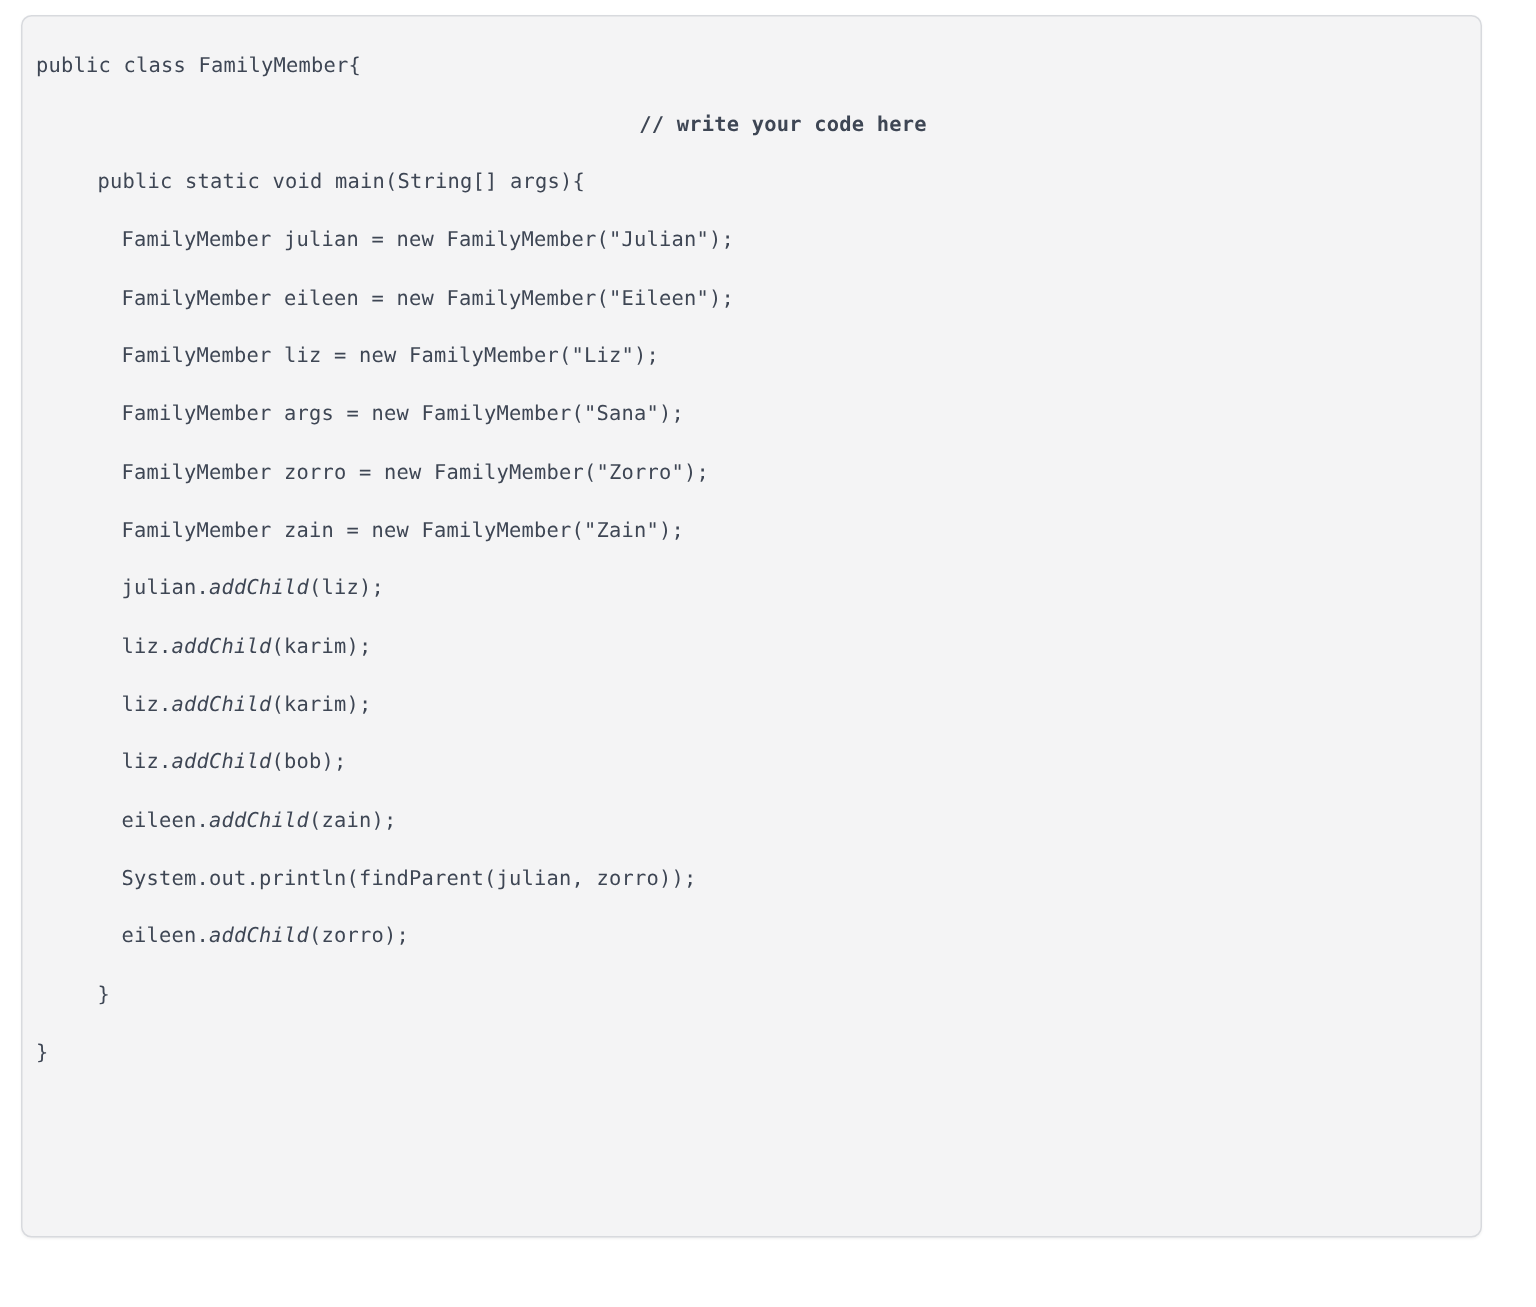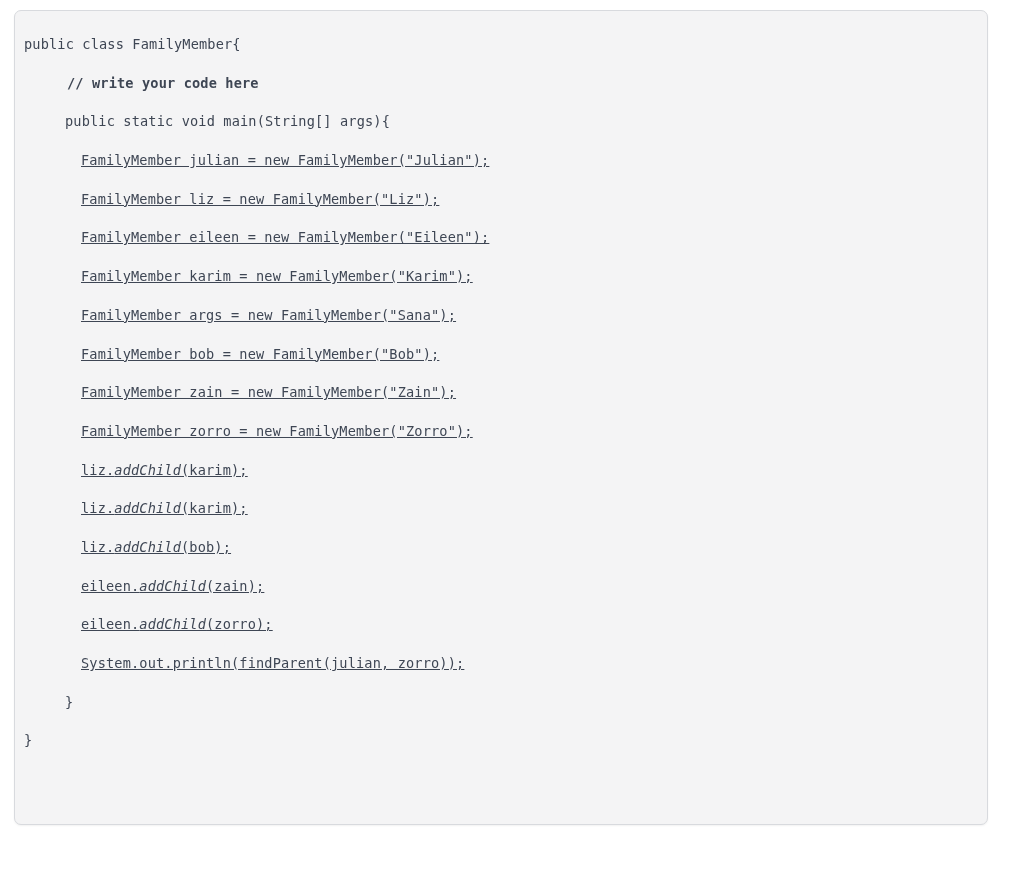--- a/index.html
+++ b/index.html
@@ -53,51 +53,50 @@
     font-size: 13.6px;
     letter-spacing: 0.15px;
     color: #3e4654;
     white-space: pre;
     font-family: "DejaVu Sans Mono", "Liberation Mono", monospace;
   }
 
   
   .ind-0 { padding-left: 0px;  }
   .ind-2 { padding-left: 41px; }
-  .ind-3 { padding-left: 57px; text-decoration: underline; }
+  .ind-3 { padding-left: 57px; }
   .ind-c { padding-left: 43px; }
 
-  .code-line.bold   { font-weight: bold; }
+  .code-line.bold   { font-weight: bold; text-align: center; }
 
   
   .tok-italic { font-style: italic; }
   .tok-plain  { font-style: normal; }
 </style>
 </head>
 <body>
 
 <div id="page-root">
 
   <div class="code-card">
     <div class="code-body" id="code-body">
         <div class="code-line ind-0">public class FamilyMember{</div>
         <div class="code-line ind-c bold">// write your code here</div>
         <div class="code-line ind-2">public static void main(String[] args){</div>
         <div class="code-line ind-3">FamilyMember julian = new FamilyMember("Julian");</div>
+        <div class="code-line ind-3">FamilyMember eileen = new FamilyMember("Eileen");</div>
         <div class="code-line ind-3">FamilyMember liz = new FamilyMember("Liz");</div>
-        <div class="code-line ind-3">FamilyMember eileen = new FamilyMember("Eileen");</div>
-        <div class="code-line ind-3">FamilyMember karim = new FamilyMember("Karim");</div>
         <div class="code-line ind-3">FamilyMember args = new FamilyMember("Sana");</div>
-        <div class="code-line ind-3">FamilyMember bob = new FamilyMember("Bob");</div>
+        <div class="code-line ind-3">FamilyMember zorro = new FamilyMember("Zorro");</div>
         <div class="code-line ind-3">FamilyMember zain = new FamilyMember("Zain");</div>
-        <div class="code-line ind-3">FamilyMember zorro = new FamilyMember("Zorro");</div>
+        <div class="code-line ind-3"><span class="tok-plain">julian.</span><span class="tok-italic">addChild</span><span class="tok-plain">(liz);</span></div>
         <div class="code-line ind-3"><span class="tok-plain">liz.</span><span class="tok-italic">addChild</span><span class="tok-plain">(karim);</span></div>
         <div class="code-line ind-3"><span class="tok-plain">liz.</span><span class="tok-italic">addChild</span><span class="tok-plain">(karim);</span></div>
         <div class="code-line ind-3"><span class="tok-plain">liz.</span><span class="tok-italic">addChild</span><span class="tok-plain">(bob);</span></div>
         <div class="code-line ind-3"><span class="tok-plain">eileen.</span><span class="tok-italic">addChild</span><span class="tok-plain">(zain);</span></div>
+        <div class="code-line ind-3">System.out.println(findParent(julian, zorro));</div>
         <div class="code-line ind-3"><span class="tok-plain">eileen.</span><span class="tok-italic">addChild</span><span class="tok-plain">(zorro);</span></div>
-        <div class="code-line ind-3">System.out.println(findParent(julian, zorro));</div>
         <div class="code-line ind-2">}</div>
         <div class="code-line ind-0">}</div>
       </div>
   </div>
 
 </div>
 
 </body></html>

